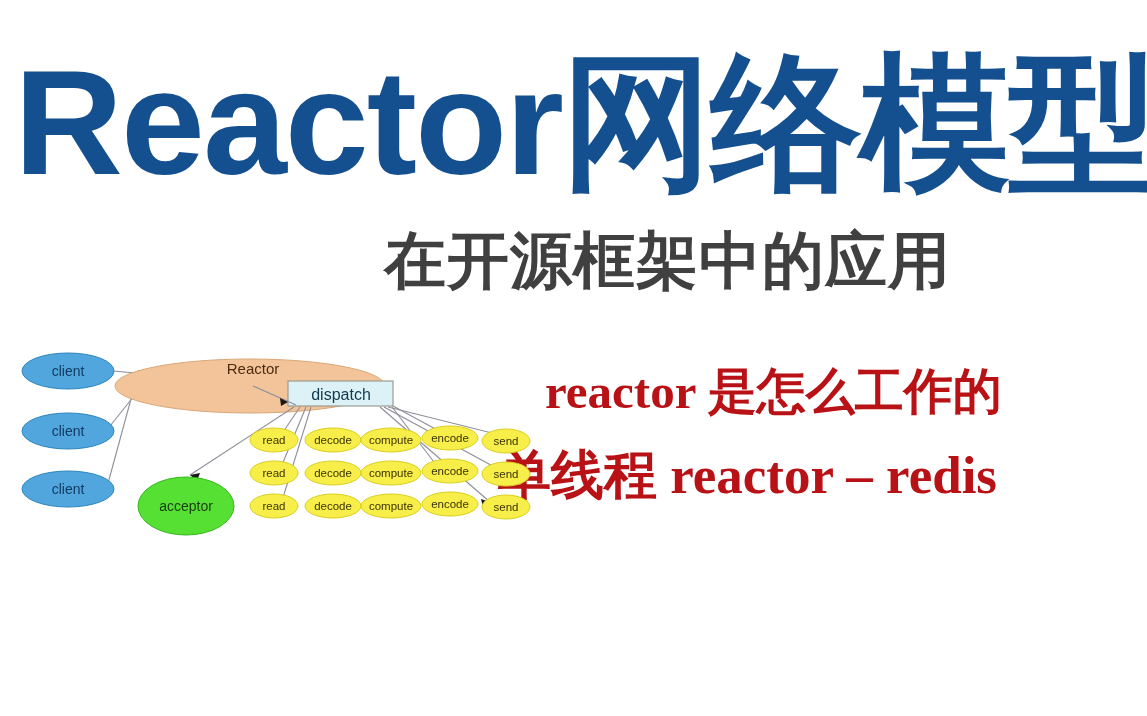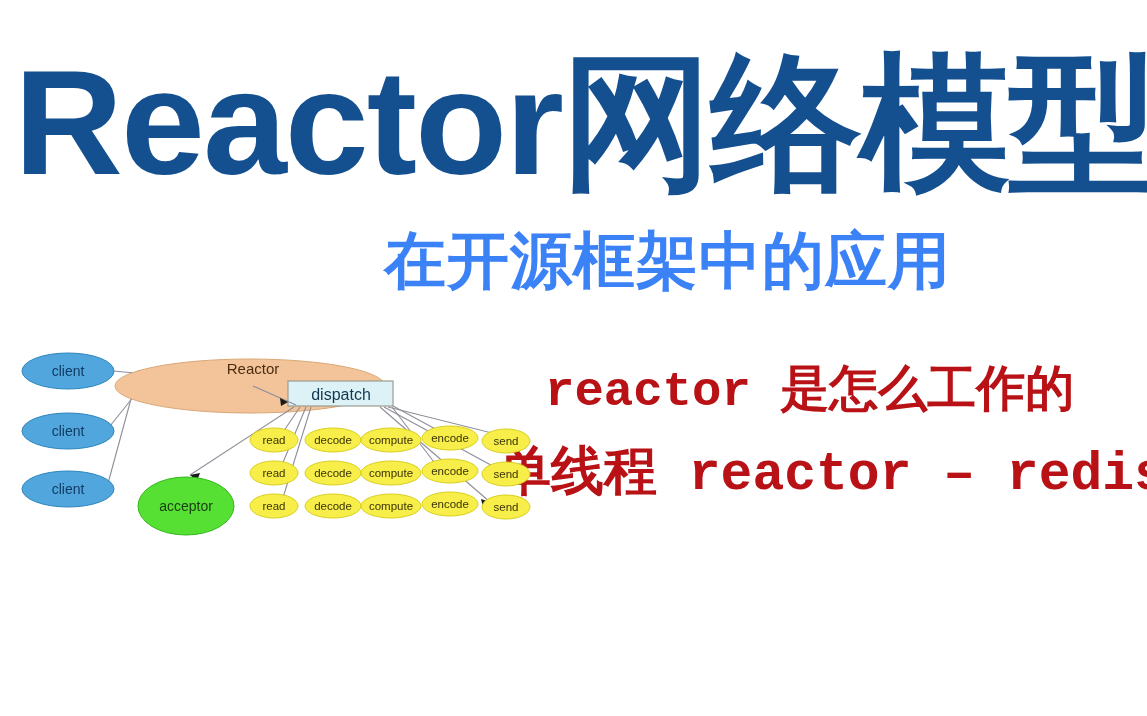--- a/index.html
+++ b/index.html
@@ -37,28 +37,28 @@
   }
   .sub-title {
     position: absolute;
     left: 384px;
     top: 226px;
     font-family: "Liberation Sans", "DejaVu Sans", sans-serif;
     font-weight: bold;
     font-size: 62px;
     line-height: 70px;
     letter-spacing: 1px;
-    color: #3b82f6;
+    color: #404040;
     white-space: nowrap;
   }
 
   
   .red-line {
     position: absolute;
-    font-family: Liberation Mono, monospace;
+    font-family: Liberation Serif, serif;
     font-weight: bold;
     color: #b81216;
     white-space: nowrap;
     letter-spacing: 0px;
   }
   .red-line-1 { left: 545px; top: 365px; font-size: 49px; line-height: 54px; }
   .red-line-2 { left: 498px; top: 446px; font-size: 53px; line-height: 58px; }
   .red-line-3 { left: 502px; top: 527px; font-size: 53px; line-height: 58px; }
 
   

